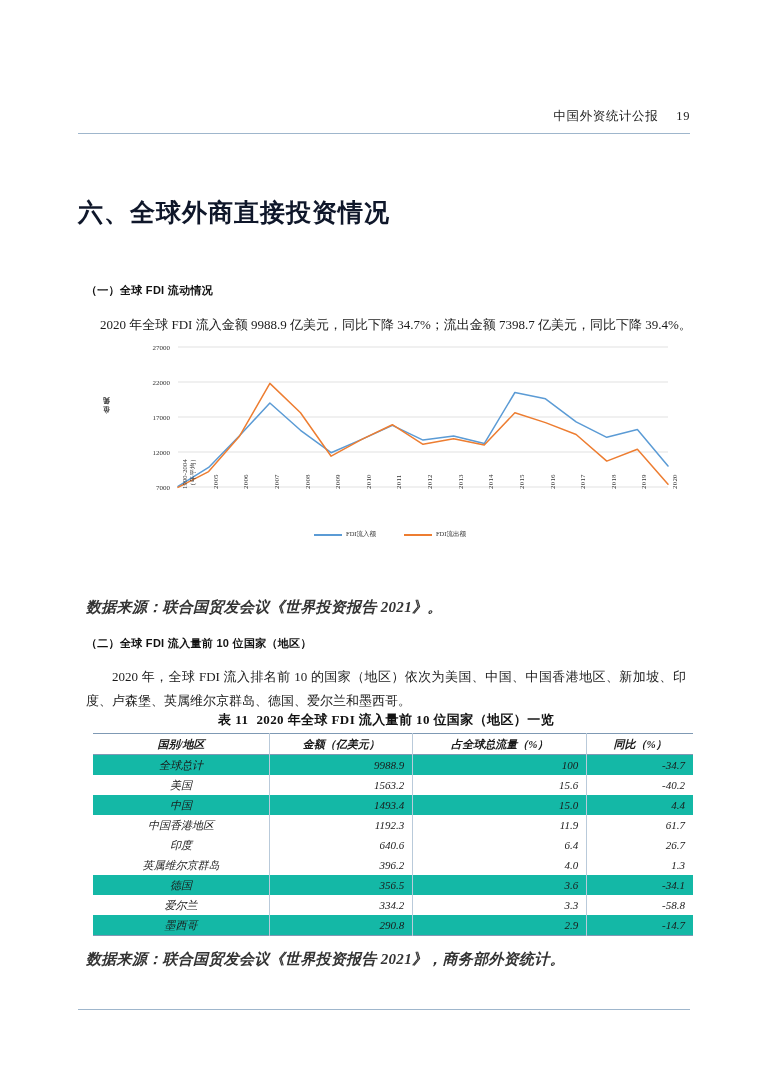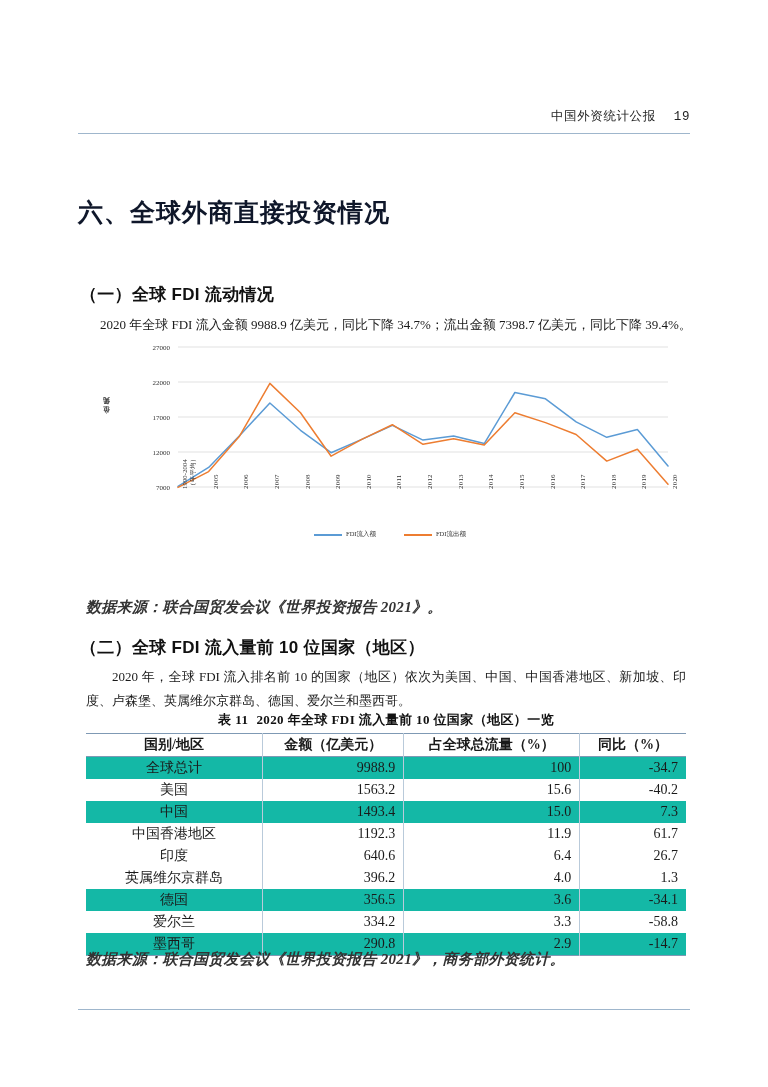--- a/index.html
+++ b/index.html
@@ -35,21 +35,21 @@
     right: 0;
     top: 0;
     font-size: 12.5px;
     letter-spacing: 0.6px;
     color: #222;
     white-space: nowrap;
   }
   .page-header-num {
     display: inline-block;
     margin-left: 18px;
-    font-family: Liberation Mono, monospace;
+    font-family: Liberation Serif, serif;
   }
   .header-rule {
     position: absolute;
     left: 0;
     top: 25px;
     width: 612px;
     height: 1px;
     background: #9fb6cc;
   }
 
@@ -61,22 +61,22 @@
     font-size: 25px;
     font-weight: bold;
     letter-spacing: 1px;
     color: #0f172a;
     white-space: nowrap;
   }
 
   
   .sub-head {
     position: absolute;
-    left: 80px;
-    font-size: 17px;
+    left: 86px;
+    font-size: 11px;
     font-weight: bold;
     letter-spacing: 0.3px;
     color: #111;
     white-space: nowrap;
     font-family: "Liberation Sans", sans-serif;
   }
   #sub-head-1 { top: 283px; }
   #sub-head-2 { top: 636px; }
 
   .body-par {
@@ -196,26 +196,27 @@
     text-align: center;
     font-size: 13px;
     font-weight: bold;
     letter-spacing: 0.4px;
     color: #111;
   }
   .table-title .tbl-num { margin: 0 8px 0 4px; }
 
   table.fdi-table {
     position: absolute;
-    left: 86px;
+    left: 93px;
     top: 733px;
     width: 600px;
     border-collapse: collapse;
-    font-size: 14px;
+    font-size: 11px;
     color: #1a1a1a;
+    font-style: italic;
   }
   table.fdi-table th,
   table.fdi-table td {
     padding: 2px 8px;
     height: 16px;
     border-left: 1px solid #b9cada;
     border-right: 1px solid #b9cada;
   }
   table.fdi-table th {
     font-weight: bold;
@@ -329,21 +330,21 @@
         <tr class="plain">
           <td class="c-name edge-none">美国</td>
           <td class="c-num">1563.2</td>
           <td class="c-num">15.6</td>
           <td class="c-num edge-none-r">-40.2</td>
         </tr>
         <tr class="alt">
           <td class="c-name edge-none">中国</td>
           <td class="c-num">1493.4</td>
           <td class="c-num">15.0</td>
-          <td class="c-num edge-none-r">7.3</td>
+          <td class="c-num edge-none-r">4.4</td>
         </tr>
         <tr class="plain">
           <td class="c-name edge-none">中国香港地区</td>
           <td class="c-num">1192.3</td>
           <td class="c-num">11.9</td>
           <td class="c-num edge-none-r">61.7</td>
         </tr>
         <tr class="plain">
           <td class="c-name edge-none">印度</td>
           <td class="c-num">640.6</td>

